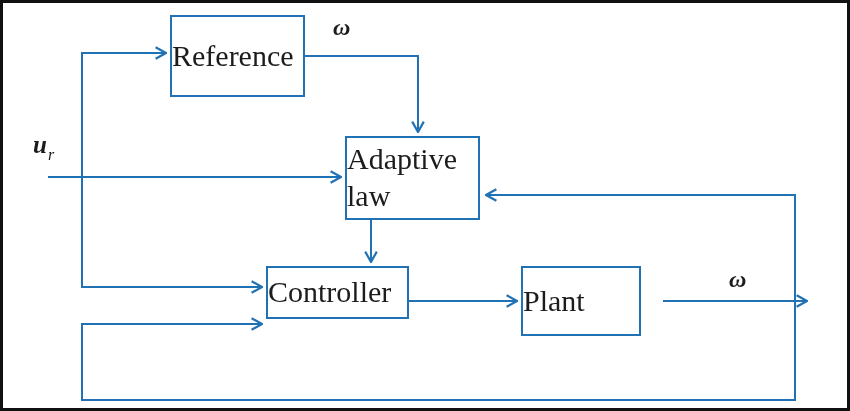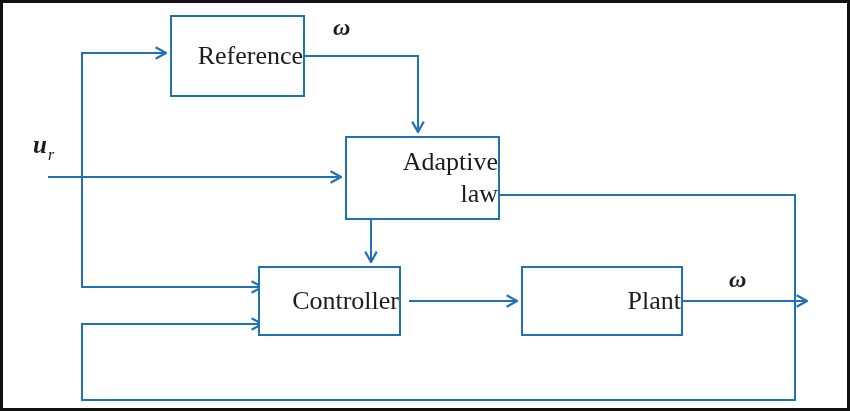--- a/index.html
+++ b/index.html
@@ -22,28 +22,28 @@
   }
   .wiring{position:absolute;left:0;top:0;width:850px;height:411px;}
   .wire{fill:none;stroke:var(--wire);stroke-width:2;stroke-linejoin:miter;stroke-linecap:butt;}
   .arrowhead-path{fill:none;stroke:var(--wire);}
   .block{
     position:absolute;
     box-sizing:border-box;
     border:2px solid var(--box-border);
     background:var(--background);
     display:flex;flex-direction:column;
-    align-items:flex-end;justify-content:center;
-    font-size:26px;line-height:1.22;
+    align-items:flex-start;justify-content:center;
+    font-size:30px;line-height:1.22;
     text-align:center;
   }
   .block-reference-model{left:167px;top:12px;width:135px;height:82px;}
-  .block-adaptive-law{left:342px;top:133px;width:155px;height:84px;}
-  .block-controller{left:255px;top:263px;width:143px;height:70px;}
-  .block-plant{left:518px;top:263px;width:162px;height:70px;}
+  .block-adaptive-law{left:342px;top:133px;width:135px;height:84px;}
+  .block-controller{left:263px;top:263px;width:143px;height:53px;}
+  .block-plant{left:518px;top:263px;width:120px;height:70px;}
   .signal-label{position:absolute;white-space:nowrap;font-style:italic;}
   .omega-label{font-size:24px;font-weight:bold;font-style:italic;}
   .omega-reference{left:330px;top:11px;}
   .omega-output{left:726px;top:263px;}
   .ur-label{left:30px;top:128px;font-size:25px;font-weight:bold;}
   .ur-label .sub{font-size:16px;font-weight:normal;vertical-align:-7px;margin-left:1px;}
 </style>
 </head>
 <body>
 

